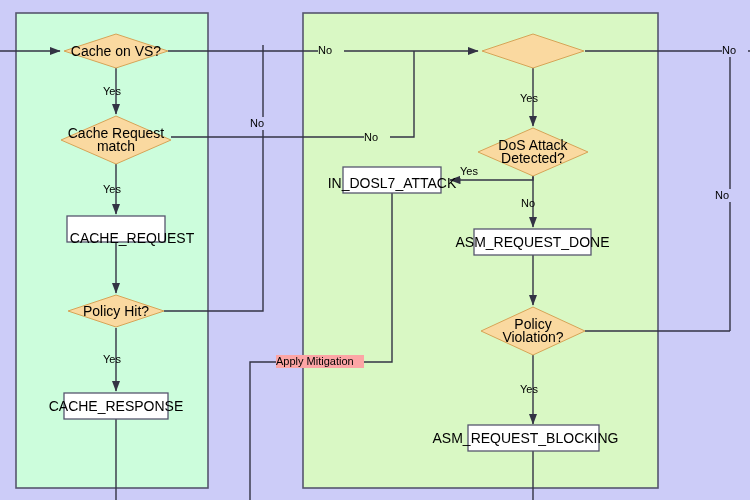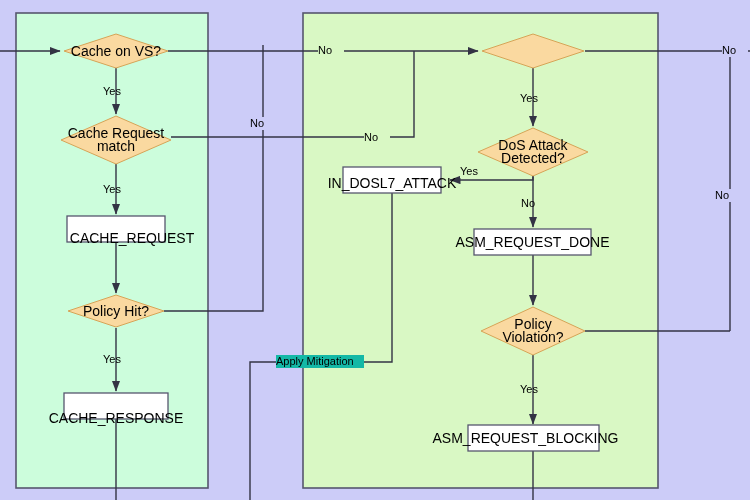--- a/index.html
+++ b/index.html
@@ -104,36 +104,36 @@
       <rect x="474" y="229" width="117" height="26"></rect>
       <rect x="468" y="425" width="131" height="26"></rect>
     </g>
   </svg>
 
   <div class="nodetext" style="left:64px;top:34px;width:104px;height:34px;">Cache on VS?</div>
   <div class="nodetext" style="left:61px;top:116px;width:110px;height:48px;text-align:center;">Cache Request
 match</div>
   <div class="nodetext" style="left:67px;top:216px;width:98px;height:44px;margin-left:16px;">CACHE_REQUEST</div>
   <div class="nodetext" style="left:68px;top:295px;width:96px;height:32px;">Policy Hit?</div>
-  <div class="nodetext" style="left:64px;top:393px;width:104px;height:26px;margin-top:12px;">CACHE_RESPONSE</div>
+  <div class="nodetext" style="left:64px;top:393px;width:104px;height:26px;">CACHE_RESPONSE</div>
   <div class="nodetext" style="left:478px;top:128px;width:110px;height:48px;">DoS Attack
 Detected?</div>
   <div class="nodetext" style="left:474px;top:229px;width:117px;height:26px;">ASM_REQUEST_DONE</div>
   <div class="nodetext" style="left:481px;top:307px;width:104px;height:48px;">Policy
 Violation?</div>
   <div class="nodetext" style="left:460px;top:425px;width:131px;height:26px;">ASM_REQUEST_BLOCKING</div>
   <div class="nodetext" style="left:343px;top:167px;width:98px;height:33px;">IN_DOSL7_ATTACK</div>
 
   <div class="lbl" style="left:103px;top:85px;width:26px;">Yes</div>
   <div class="lbl" style="left:318px;top:44px;width:26px;background:#d9f8c4;">No</div>
   <div class="lbl" style="left:103px;top:183px;width:26px;">Yes</div>
   <div class="lbl" style="left:364px;top:131px;width:26px;background:#d9f8c4;">No</div>
   <div class="lbl" style="left:103px;top:353px;width:26px;">Yes</div>
   <div class="lbl" style="left:250px;top:117px;width:26px;background:#ccccf8;">No</div>
   <div class="lbl" style="left:520px;top:92px;width:26px;">Yes</div>
   <div class="lbl" style="left:722px;top:44px;width:26px;background:#ccccf8;">No</div>
   <div class="lbl" style="left:460px;top:165px;width:26px;background:#d9f8c4;">Yes</div>
   <div class="lbl" style="left:521px;top:197px;width:26px;">No</div>
   <div class="lbl" style="left:520px;top:383px;width:26px;">Yes</div>
   <div class="lbl" style="left:715px;top:189px;width:26px;background:#ccccf8;">No</div>
-  <div class="lbl" style="left:276px;top:355px;width:88px;background:#14b8a6;">Apply Mitigation</div>
+  <div class="lbl" style="left:276px;top:355px;width:88px;background:#fca5a5;">Apply Mitigation</div>
 
 </div>
 
 </body></html>

